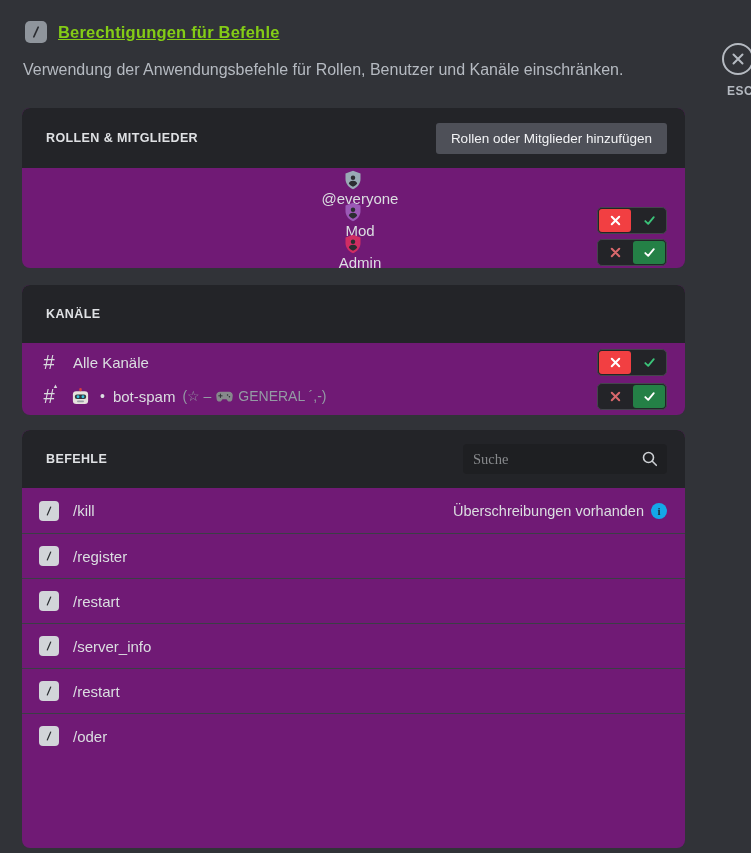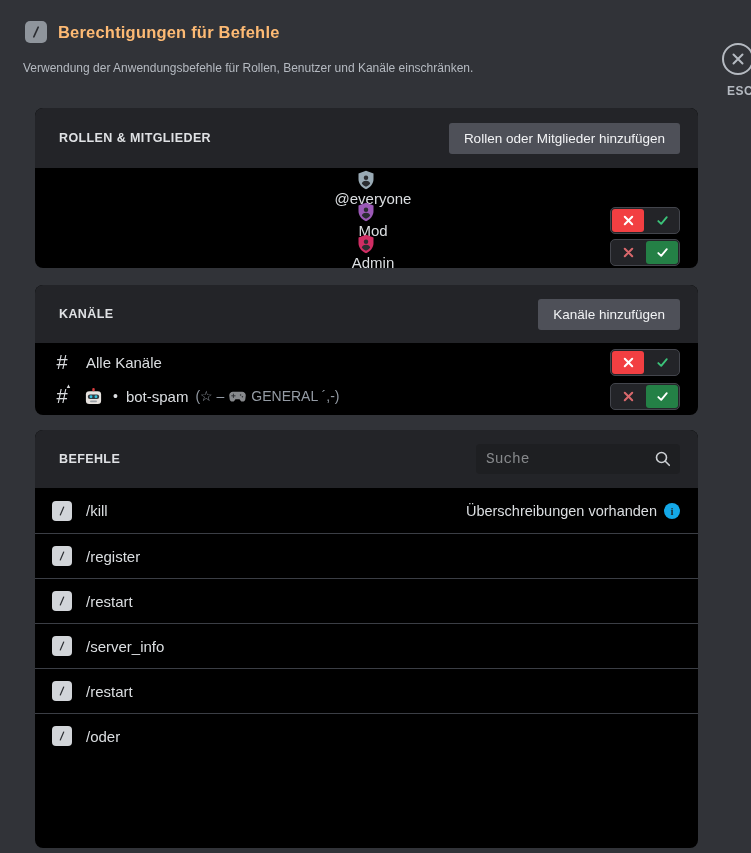--- a/index.html
+++ b/index.html
@@ -3,30 +3,30 @@
 <meta charset="utf-8">
 <style>
   * { margin:0; padding:0; box-sizing:border-box; }
   html,body { background:#313338; }
   body { font-family:"Liberation Sans","DejaVu Sans",sans-serif; }
   .app { position:relative; width:751px; height:853px; background:#313338; overflow:hidden; }
 
   
   .title-row { position:absolute; top:21px; left:25px; display:flex; align-items:center; gap:11px; }
   .title-slash { width:22px; height:22px; background:#8f959c; border-radius:5px; display:flex; align-items:center; justify-content:center; }
-  .page-title { font-size:16.5px; font-weight:bold; color:#fdba74; letter-spacing:0.2px; }
-  .page-subtitle { position:absolute; top:61px; left:23px; font-size:12px; color:#b5bac1; }
+  .page-title { font-size:16.5px; font-weight:bold; color:#84cc16; letter-spacing:0.2px;text-decoration:underline; }
+  .page-subtitle { position:absolute; top:61px; left:23px; font-size:16px; color:#b5bac1; }
 
   
   .esc-wrap { position:absolute; top:43px; left:722px; width:58px; text-align:left; cursor:pointer; }
   .esc-circle { width:32px; height:32px; border:2px solid #b5bac1; border-radius:50%; display:flex; align-items:center; justify-content:center; }
   .esc-label { margin-top:9px; width:36px; text-align:center; font-size:12px; font-weight:bold; color:#b5bac1; letter-spacing:0.5px; }
 
   
-  .card { position:absolute; left:35px; width:663px; border-radius:8px; overflow:hidden; background:#000000; }
+  .card { position:absolute; left:22px; width:663px; border-radius:8px; overflow:hidden; background:#701a75; }
   .card-roles { top:108px; height:160px; }
   .card-channels { top:285px; height:130px; }
   .card-commands { top:430px; height:418px; }
   .card-header { background:#232428; display:flex; align-items:center; padding:0 18px 0 24px; }
   .card-roles .card-header { height:60px; }
   .card-channels .card-header, .card-commands .card-header { height:58px; }
   .card-title { font-size:12.5px; font-weight:bold; color:#dfe1e4; letter-spacing:0.4px; }
   .add-btn { margin-left:auto; height:31px; padding:0 15px; background:#4e5058; color:#f2f3f5; border:none; border-radius:3px; font-size:13.5px; font-weight:400; font-family:inherit; cursor:pointer; }
 
   .card-rows { padding:2px 0; }
@@ -44,21 +44,21 @@
   
   .toggle { margin-left:auto; display:flex; gap:2px; background:#232428; border:1px solid #43454c; border-radius:5px; padding:1px; }
   .tbtn { width:32px; height:23px; display:flex; align-items:center; justify-content:center; background:transparent; border:none; border-radius:3px; cursor:pointer; }
   .tbtn.deny { color:#d8686c; }
   .tbtn.allow { color:#3bc379; }
   .toggle.deny-active .tbtn.deny { color:#fff; }
   .toggle.allow-active .tbtn.allow { color:#fff; }
 
   
   .search-box { margin-left:auto; position:relative; width:204px; height:30px; }
-  .search-box input { width:100%; height:100%; background:#1e1f22; border:none; border-radius:4px; color:#dbdee1; font-size:14.5px; font-family:Liberation Mono, monospace; padding:0 32px 0 10px; outline:none; }
+  .search-box input { width:100%; height:100%; background:#1e1f22; border:none; border-radius:4px; color:#dbdee1; font-size:14.5px; font-family:Liberation Serif, serif; padding:0 32px 0 10px; outline:none; }
   .search-box input::placeholder { color:#87898c; }
   .search-icon { position:absolute; right:8px; top:6px; }
   .cmd-row { display:flex; align-items:center; height:45px; padding:0 18px 0 17px; }
   .cmd-row + .cmd-row { border-top:1px solid #3b3e45; height:45px; }
   .cmd-slash { width:20px; height:20px; background:#d2d5d9; border-radius:4px; display:flex; align-items:center; justify-content:center; flex:none; }
   .cmd-name { margin-left:14px; font-size:15px; color:#dbdee1; }
   .cmd-badge { margin-left:auto; display:flex; align-items:center; gap:7px; }
   .cmd-badge-text { font-size:14.5px; color:#dbdee1; }
   .info-dot { width:16px; height:16px; border-radius:50%; display:flex; align-items:center; justify-content:center; font-size:11px; font-weight:bold; color:#1e2a30; font-family:"Liberation Serif",serif; }
 </style>
@@ -161,21 +161,20 @@
           </button>
         </div>
       </div>
 
     </div>
   </section>
 
   <section class="card card-channels">
     <div class="card-header">
       <span class="card-title">KANÄLE</span>
-      <button class="add-btn">Kanäle hinzufügen</button>
     </div>
     <div class="card-rows">
 
       <div class="row">
         <span class="row-icon">
             <span class="hash">#</span>
           </span>
         <span class="row-name">Alle Kanäle</span>
         <div class="toggle deny-active">
           <button class="tbtn deny" style="background-color: rgb(242, 63, 66);">

